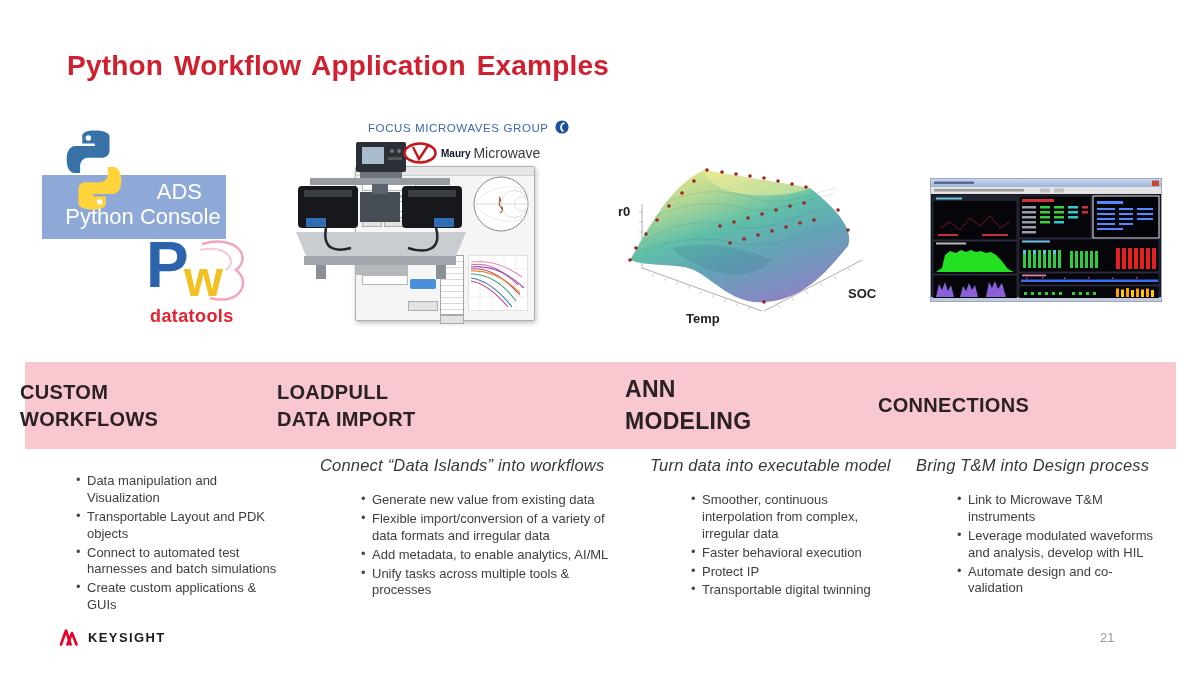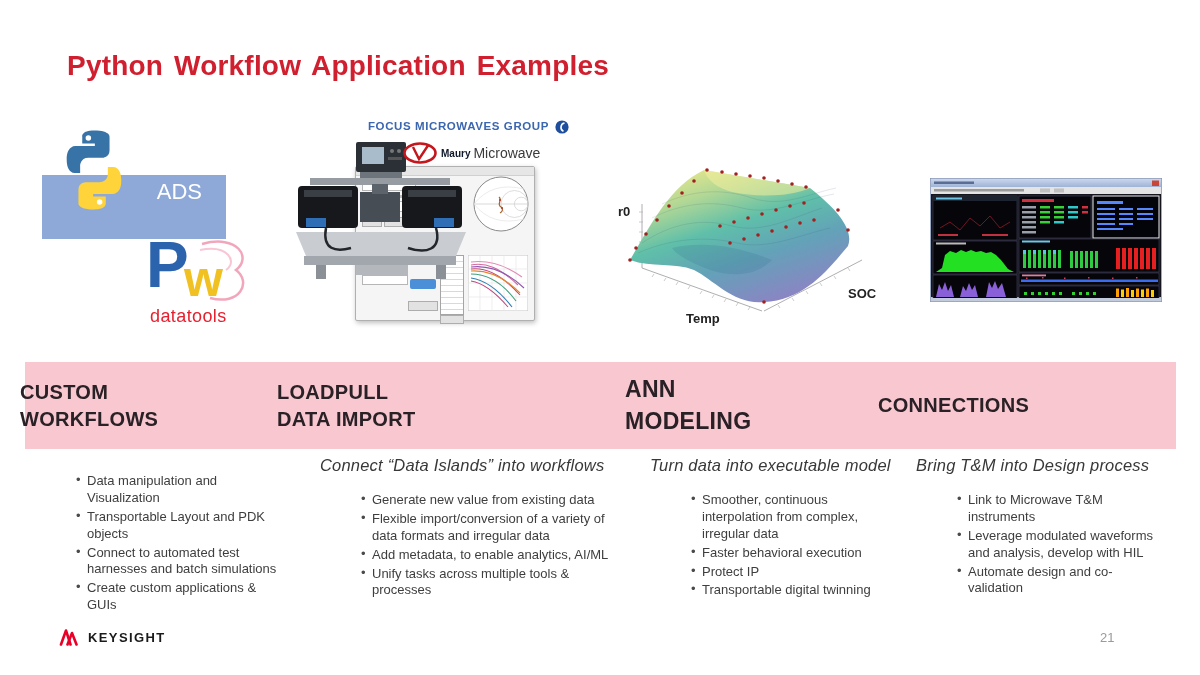--- a/index.html
+++ b/index.html
@@ -14,26 +14,26 @@
     color:var(--accent-red,#d0202f);letter-spacing:.2px;word-spacing:3px}
 
   
   .ads-box{left:42px;top:175px;width:184px;height:64px;background:#8ea9d8;color:#fff;z-index:1}
   .ads-box .l1{text-align:right;padding:5px 24px 0 0;font-size:22px;line-height:1.1}
   .ads-box .l2{text-align:center;padding-left:18px;font-size:22px;line-height:1.2}
   .python-logo{left:52px;top:128px;z-index:2}
   .pw-logo{left:146px;top:240px;width:108px;height:95px;z-index:2}
   .pw-logo .p{position:absolute;left:0;top:-12px;font-size:64px;font-weight:bold;color:#2b63ad}
   .pw-logo .w{position:absolute;left:38px;top:10px;font-size:50px;font-weight:bold;color:#f0c120}
-  .pw-logo .dt{position:absolute;left:4px;top:66px;font-size:18px;font-weight:normal;color:#e6202f;letter-spacing:.4px}
+  .pw-logo .dt{position:absolute;left:4px;top:66px;font-size:18px;font-weight:bold;color:#e6202f;letter-spacing:.4px}
   .pw-swirl{position:absolute;left:20px;top:-6px}
 
   
-  .focus-hdr{left:368px;top:120px;display:flex;align-items:flex-start;gap:6px;
-    font-size:11.5px;font-weight:bold;color:#3b66b0;letter-spacing:.6px}
+  .focus-hdr{left:368px;top:120px;display:flex;align-items:flex-end;gap:6px;
+    font-size:11.5px;font-weight:normal;color:#3b66b0;letter-spacing:.6px}
   .maury{left:402px;top:141px;display:flex;align-items:center;gap:3px;z-index:4}
   .maury .mb{font-size:10px;font-weight:bold;color:#0f172a}
   .maury .ml{font-size:14px;color:#3a3a3a}
   .sw-window{left:355px;top:166px;width:178px;height:153px;background:#f5f5f5;
     border:1px solid #b0b0b0;border-radius:2px;box-shadow:1px 2px 5px rgba(0,0,0,.25);z-index:2}
   .sw-title{height:8px;background:#e6e6e6;border-bottom:1px solid #d0d0d0}
   .fld{position:absolute;background:#fff;border:1px solid #b6b6b6}
   .ln{position:absolute;background:#bdbdbd;height:3px}
   .btn-gray{position:absolute;background:#e2e2e2;border:1px solid #adadad}
   .btn-blue{position:absolute;background:#4a8fd8;border-radius:2px}
@@ -63,20 +63,21 @@
   .keysight .wm{font-size:13px;font-weight:bold;color:#1a1a1a;letter-spacing:1.4px}
   .pageno{left:1100px;top:630px;font-size:13px;color:#9a9a9a}
 </style>
 </head>
 <body style="--accent-red: #d0202f; --band-pink: #f8c7d0; --keysight-red: #e90029; --python-blue: #3873a7; --python-yellow: #ffd43b;">
 
 <div class="abs slide-title">Python Workflow Application Examples</div>
 
 <div class="abs ads-box">
   <div class="l1">ADS</div>
+  <div class="l2">Python Console</div>
 </div>
 <svg class="abs python-logo" width="84" height="84" viewBox="0 0 100 100">
   <path fill="#3873a7" d="M50 3 C35 3 36 10 36 10 L36 18.5 51 18.5 51 21.5 28.5 21.5 C28.5 21.5 17.5 20.3 17.5 37.5 C17.5 54.7 27.5 53.5 27.5 53.5 L33.5 53.5 33.5 45.5 C33.5 45.5 33.2 35.5 43.5 35.5 L59.5 35.5 C59.5 35.5 68.5 35.8 68.5 26.5 L68.5 11 C68.5 11 70.5 3 50 3 Z"></path>
   <path fill="#ffd43b" transform="rotate(180 50 50)" d="M50 3 C35 3 36 10 36 10 L36 18.5 51 18.5 51 21.5 28.5 21.5 C28.5 21.5 17.5 20.3 17.5 37.5 C17.5 54.7 27.5 53.5 27.5 53.5 L33.5 53.5 33.5 45.5 C33.5 45.5 33.2 35.5 43.5 35.5 L59.5 35.5 C59.5 35.5 68.5 35.8 68.5 26.5 L68.5 11 C68.5 11 70.5 3 50 3 Z"></path>
   <circle cx="43.3" cy="11.8" r="3.3" fill="#fff"></circle>
   <circle cx="56.7" cy="88.2" r="3.3" fill="#fff"></circle>
 </svg>
 <div class="abs pw-logo">
   <svg class="pw-swirl" width="88" height="80" viewBox="0 0 88 80">
     <path d="M36 10 C72 0 86 24 70 36 C86 48 74 72 44 64" stroke="#f2a6bc" stroke-width="2.5" fill="none"></path>

